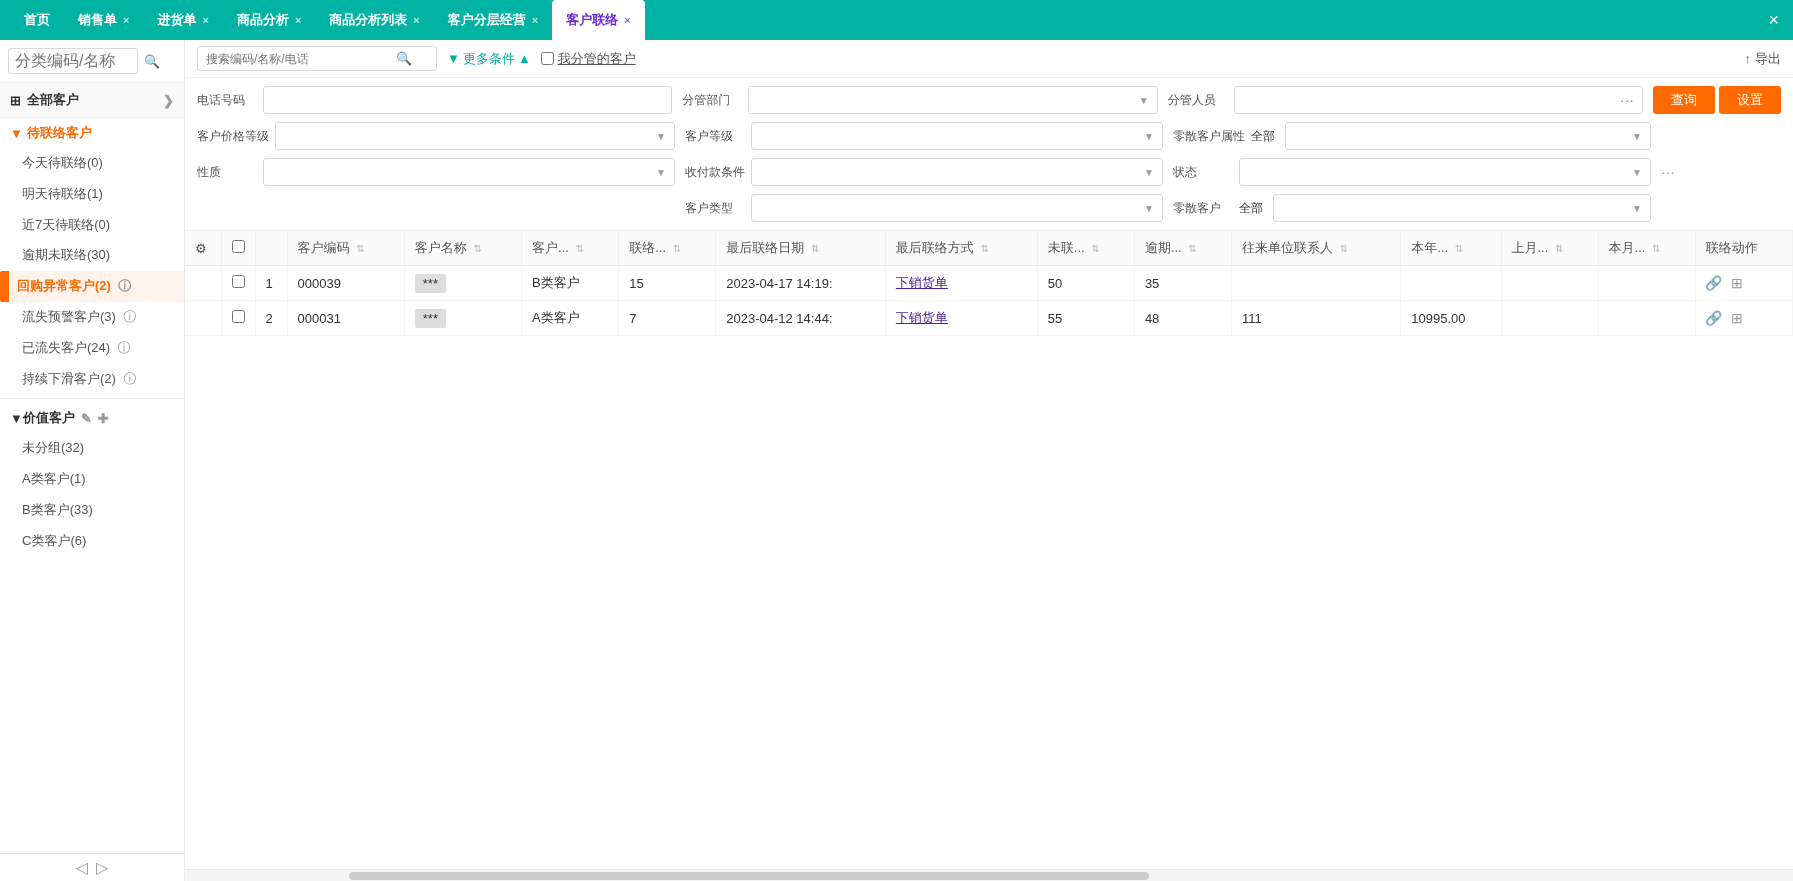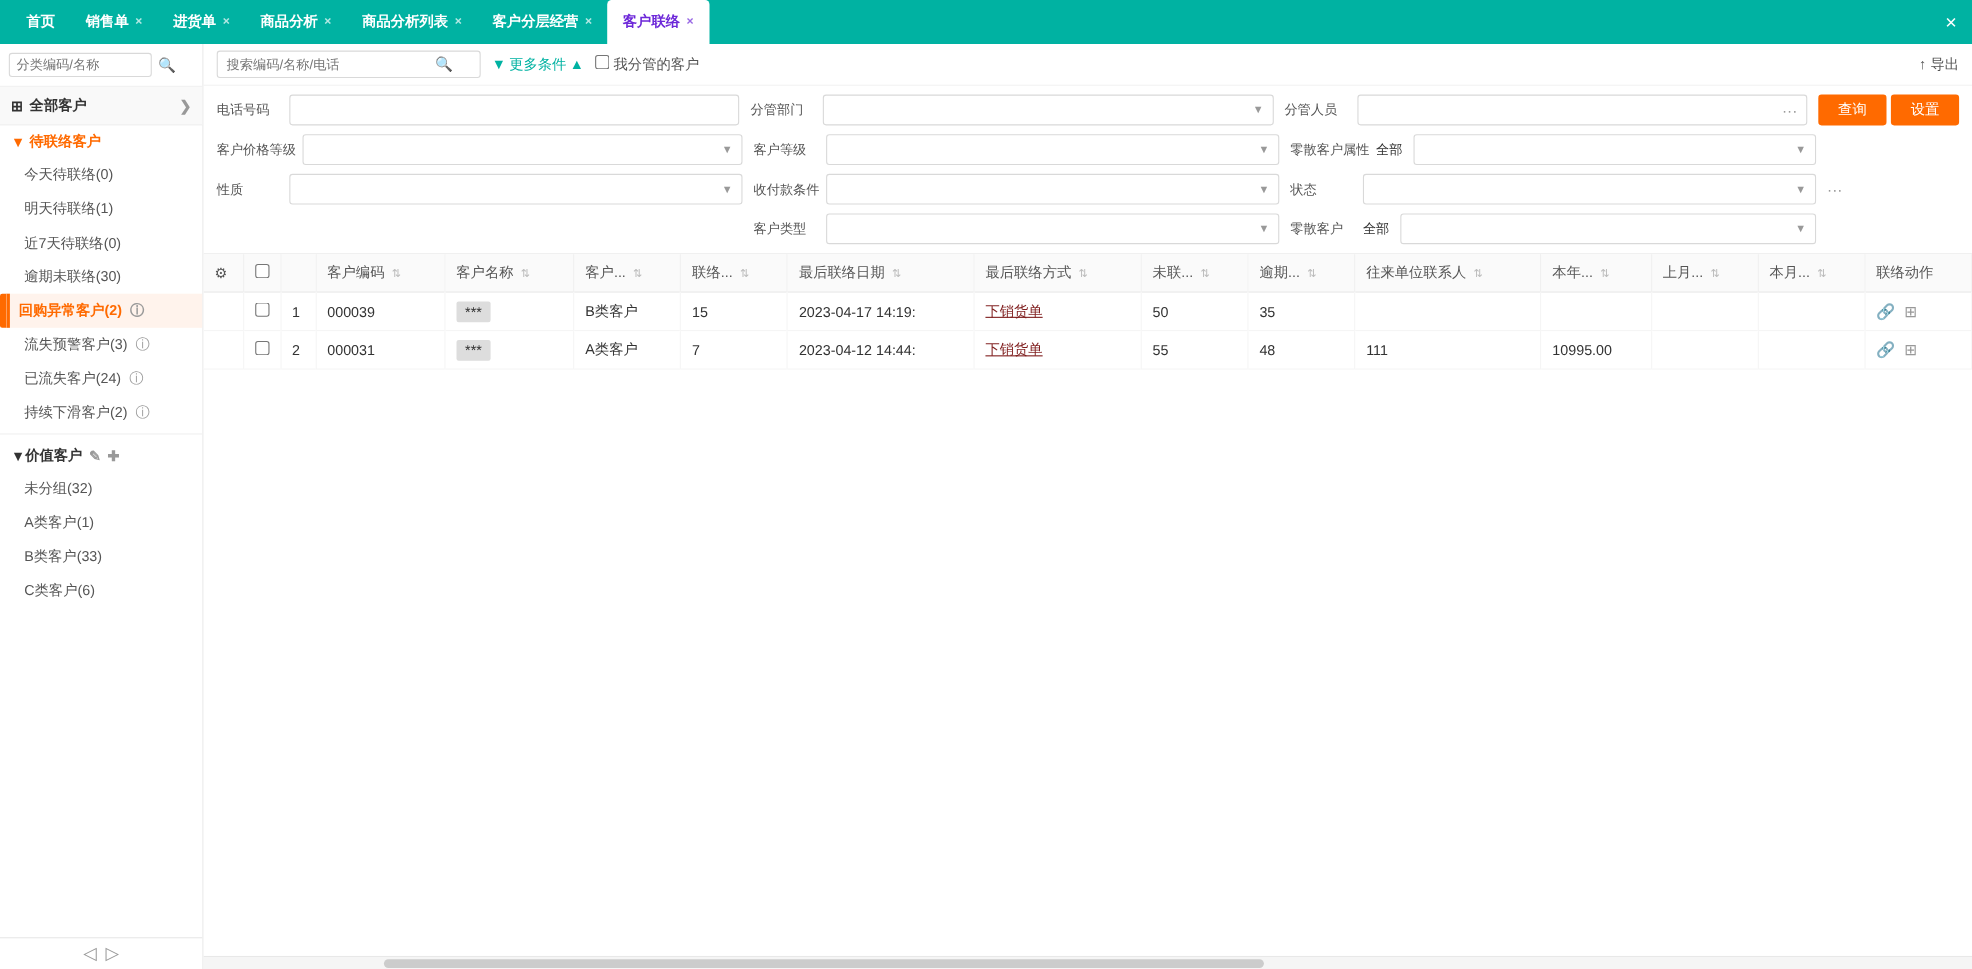--- a/index.html
+++ b/index.html
@@ -63,21 +63,21 @@
       display: flex;
       align-items: center;
       padding: 8px 8px;
       border-bottom: 1px solid #f0f0f0;
     }
     .sidebar-search input {
       border: 1px solid #d9d9d9;
       border-radius: 3px;
       padding: 3px 6px;
       width: 130px;
-      font-size: 12px;
+      font-size: 16px;
       outline: none;
     }
     .sidebar-search .search-icon {
       margin-left: 6px;
       color: #999;
       cursor: pointer;
     }
     .sidebar-all-customers {
       display: flex;
       align-items: center;
@@ -163,25 +163,26 @@
     .more-filters {
       display: flex;
       align-items: center;
       color: #00b2a2;
       cursor: pointer;
       font-size: 12px;
       gap: 3px;
     }
     .my-customers {
       display: flex;
-      align-items: flex-start;
+      align-items: center;
       gap: 4px;
       font-size: 12px;
       color: #555;
       cursor: pointer;
+      text-decoration: underline;
     }
     .my-customers input { cursor: pointer; }
     .export-btn {
       margin-left: auto;
       display: flex;
       align-items: center;
       gap: 4px;
       color: #555;
       cursor: pointer;
       font-size: 12px;
@@ -292,21 +293,21 @@
     tbody tr {
       border-bottom: 1px solid #f5f5f5;
       background: #fff;
     }
     tbody td {
       padding: 8px 10px;
       color: #333;
       border-right: 1px solid #f5f5f5;
       white-space: nowrap;
     }
-    .link-text { color: #7f1d1d; text-decoration: underline; cursor: pointer; }
+    .link-text { color: #4c1d95; text-decoration: underline; cursor: pointer; }
     .row-actions { display: flex; gap: 8px; align-items: center; }
     .row-action-icon { color: #999; cursor: pointer; font-size: 14px; }
 
     
     .tooltip-box {
       position: absolute;
       background: #fff;
       border: 1px solid #e8e8e8;
       border-radius: 3px;
       padding: 8px 12px;

